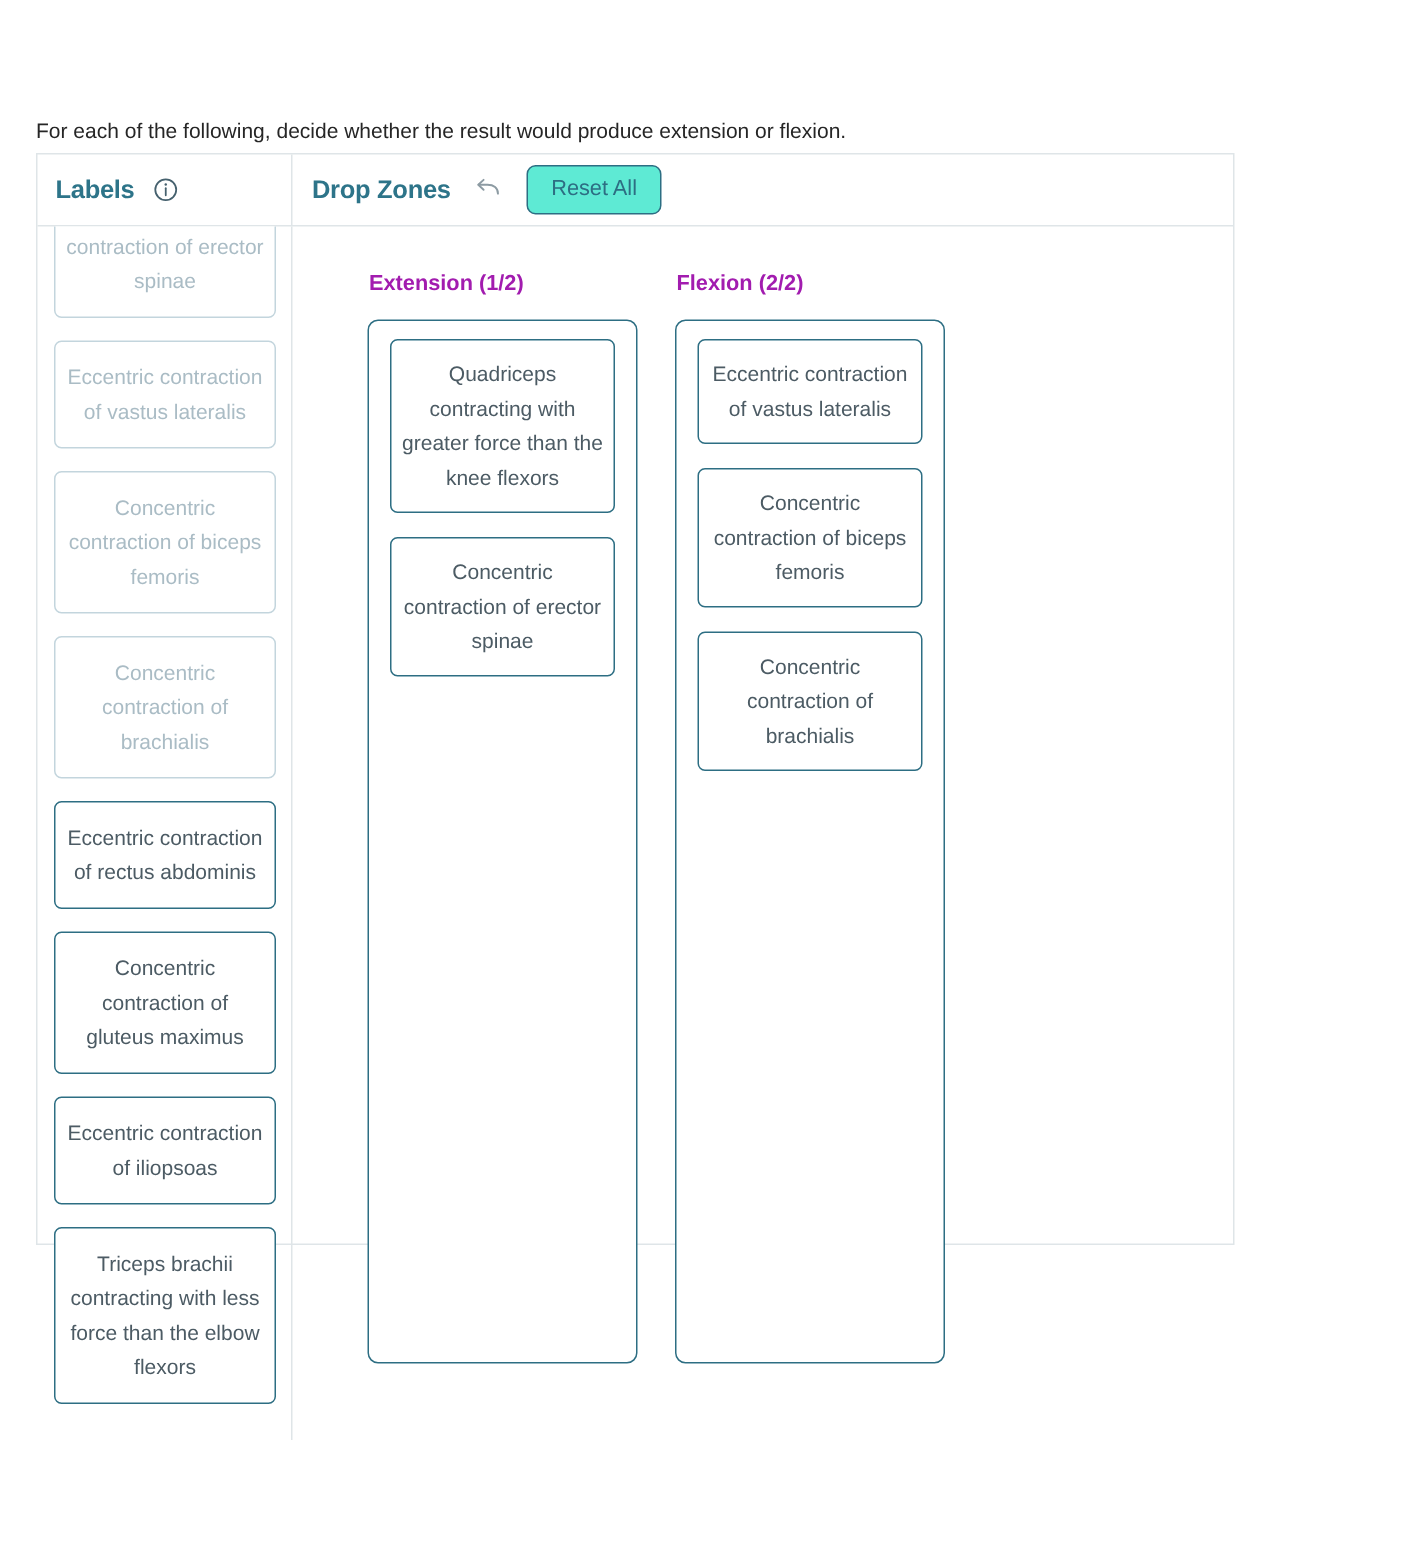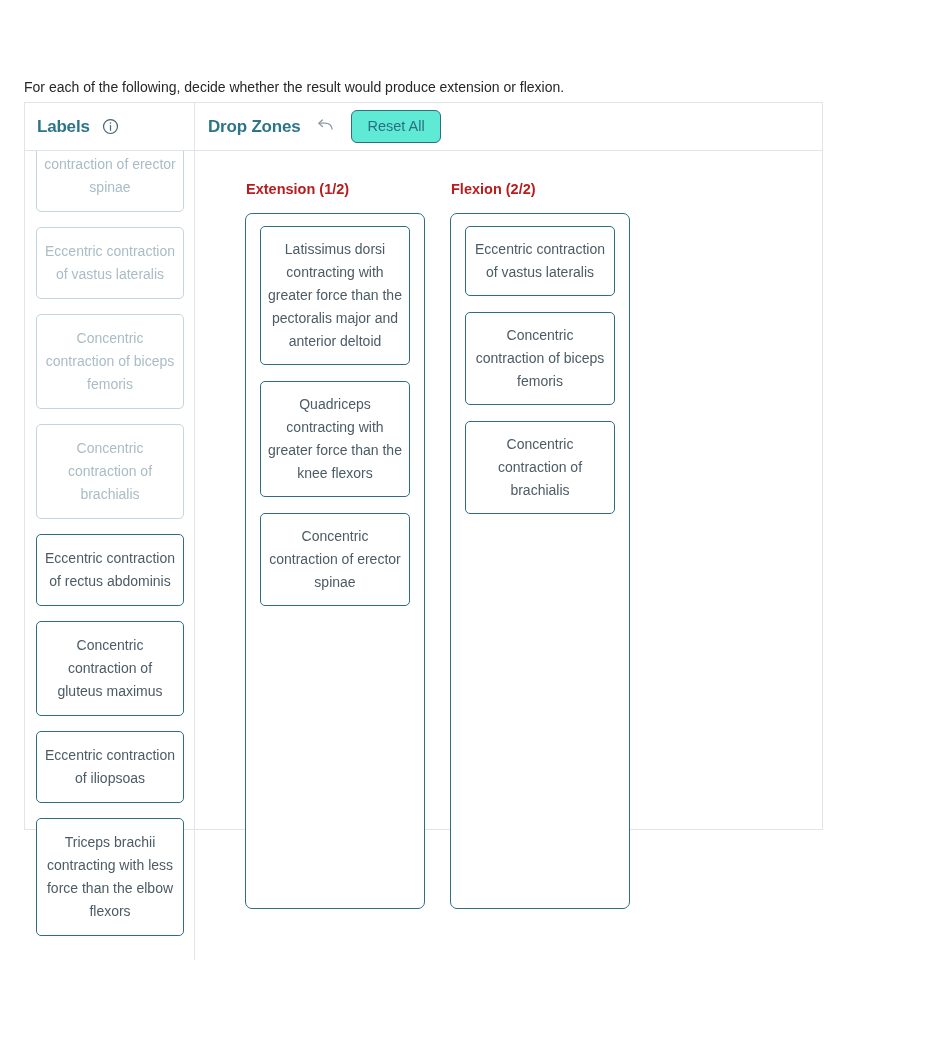--- a/index.html
+++ b/index.html
@@ -177,21 +177,21 @@
     gap: 25px;
   }
 
   .zone {
     width: 180px;
   }
 
   .zone-title {
     font-size: 14.5px;
     font-weight: bold;
-    color: #b91c1c;
+    color: #a21caf;
     margin: 0 0 16px 1px;
   }
 
   .zone-box {
     border: 1px solid #2d6e83;
     border-radius: 7px;
     background: #ffffff;
     min-height: 696px;
     padding: 12px 14px;
   }
@@ -258,21 +258,20 @@
             <div class="label-card">Concentric contraction of gluteus maximus</div>
             <div class="label-card">Eccentric contraction of iliopsoas</div>
             <div class="label-card">Triceps brachii contracting with less force than the elbow flexors</div>
           </div>
       </div>
 
       <div class="dropzones-column">
           <div class="zone">
             <div class="zone-title">Extension (1/2)</div>
             <div class="zone-box">
-              <div class="zone-card">Latissimus dorsi contracting with greater force than the pectoralis major and anterior deltoid</div>
               <div class="zone-card">Quadriceps contracting with greater force than the knee flexors</div>
               <div class="zone-card">Concentric contraction of erector spinae</div>
             </div>
           </div>
           <div class="zone">
             <div class="zone-title">Flexion (2/2)</div>
             <div class="zone-box">
               <div class="zone-card">Eccentric contraction of vastus lateralis</div>
               <div class="zone-card">Concentric contraction of biceps femoris</div>
               <div class="zone-card">Concentric contraction of brachialis</div>

